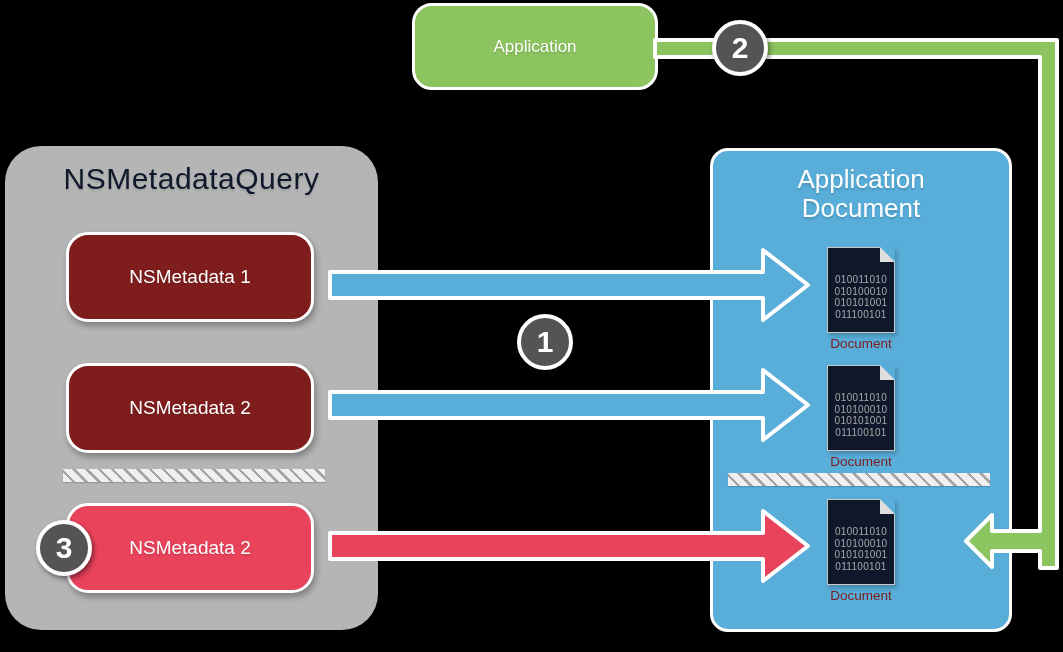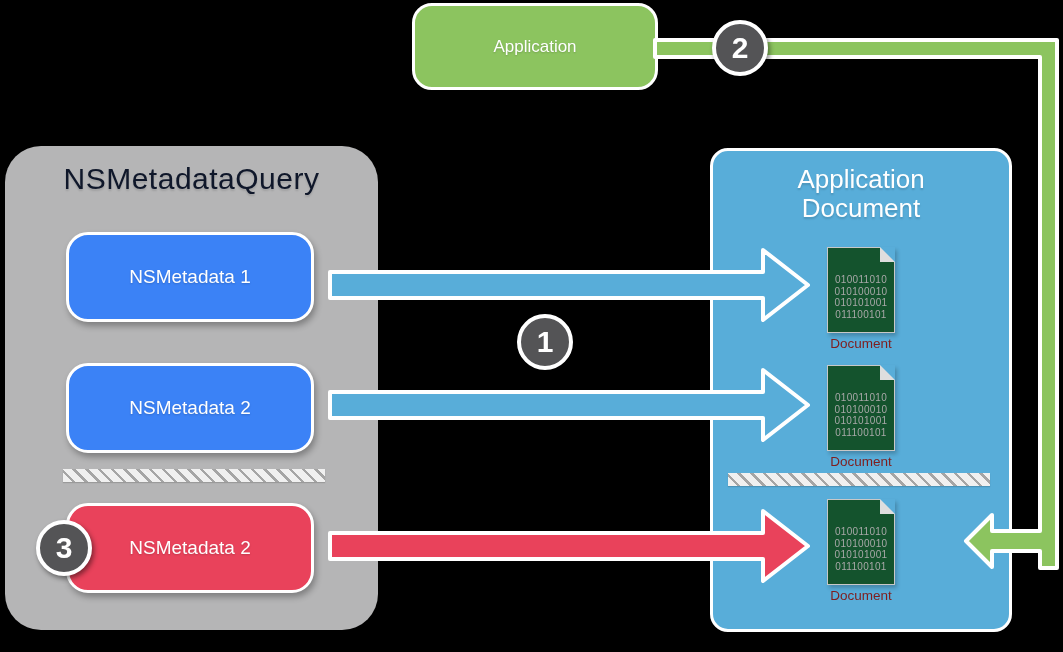--- a/index.html
+++ b/index.html
@@ -13,21 +13,21 @@
   .node-box{
     position:absolute;
     border:3px solid #fff;
     border-radius:22px;
     display:flex;align-items:center;justify-content:center;
     color:#fff;
     box-shadow:2px 4px 6px rgba(0,0,0,0.30);
     text-shadow:0 1px 2px rgba(0,0,0,0.18);
   }
   .node-green{background:#8CC45F;}
-  .node-blue{background:#3b82f6;text-align:right;}
+  .node-blue{background:#7f1d1d;text-align:right;}
   .node-red{background:#E9425B;}
 
   .app-box{left:412px;top:3px;width:240px;height:81px;border-radius:20px;font-size:17px;}
 
   
   .query-container{
     position:absolute;left:5px;top:146px;width:373px;height:484px;
     background:#B5B5B6;border-radius:36px;
   }
   .query-title{
@@ -57,21 +57,21 @@
     position:absolute;height:13px;
     background:repeating-linear-gradient(45deg,#F0F0F0 0px,#F0F0F0 6.5px,#A5A5A5 6.5px,#A5A5A5 9px);
     box-shadow:0 1px 1px rgba(0,0,0,0.15);
   }
   .hatch-query{left:58px;top:323px;width:262px;}
   .hatch-app{left:15px;top:322px;width:262px;}
 
   
   .page{
     position:absolute;left:114px;width:66px;height:84px;
-    background:#14532d;border:1px solid #C8C8C8;
+    background:#0f172a;border:1px solid #C8C8C8;
     box-shadow:2px 3px 4px rgba(0,0,0,0.22);
   }
   .page::after{ 
     content:"";position:absolute;top:-1px;right:-1px;width:0;height:0;
     border-style:solid;border-width:0 15px 15px 0;
     border-color:#58ADD9 #58ADD9 #DEDEDE #DEDEDE;
   }
   .page-1{top:96px;}
   .page-2{top:214px;}
   .page-3{top:348px;}

